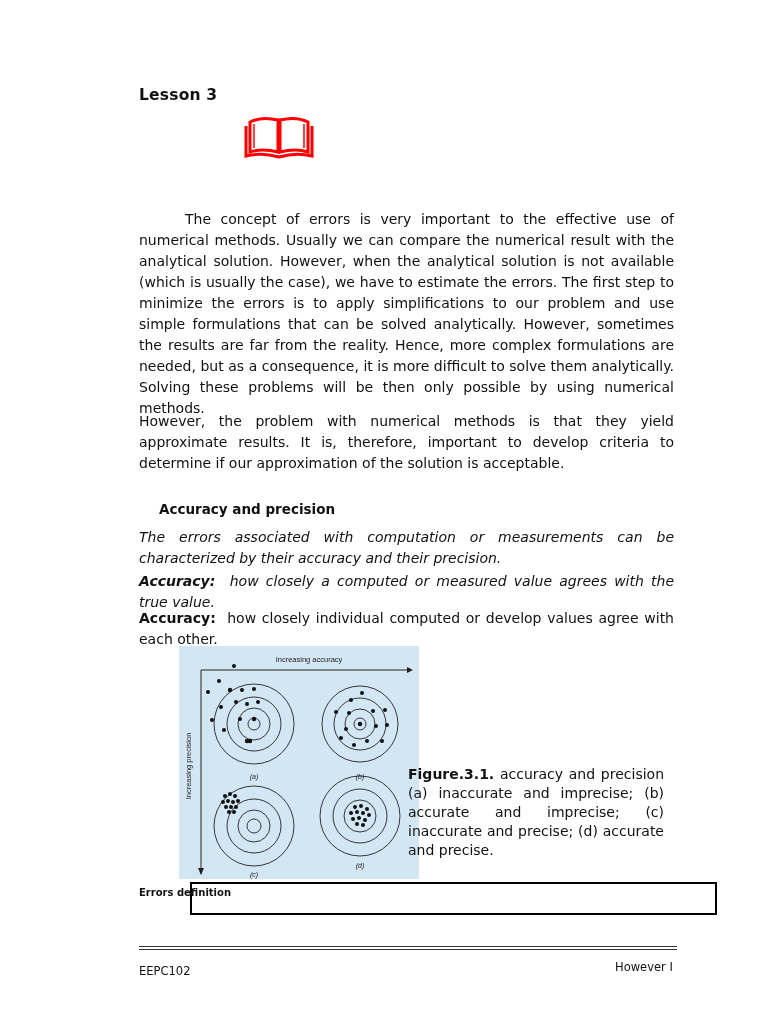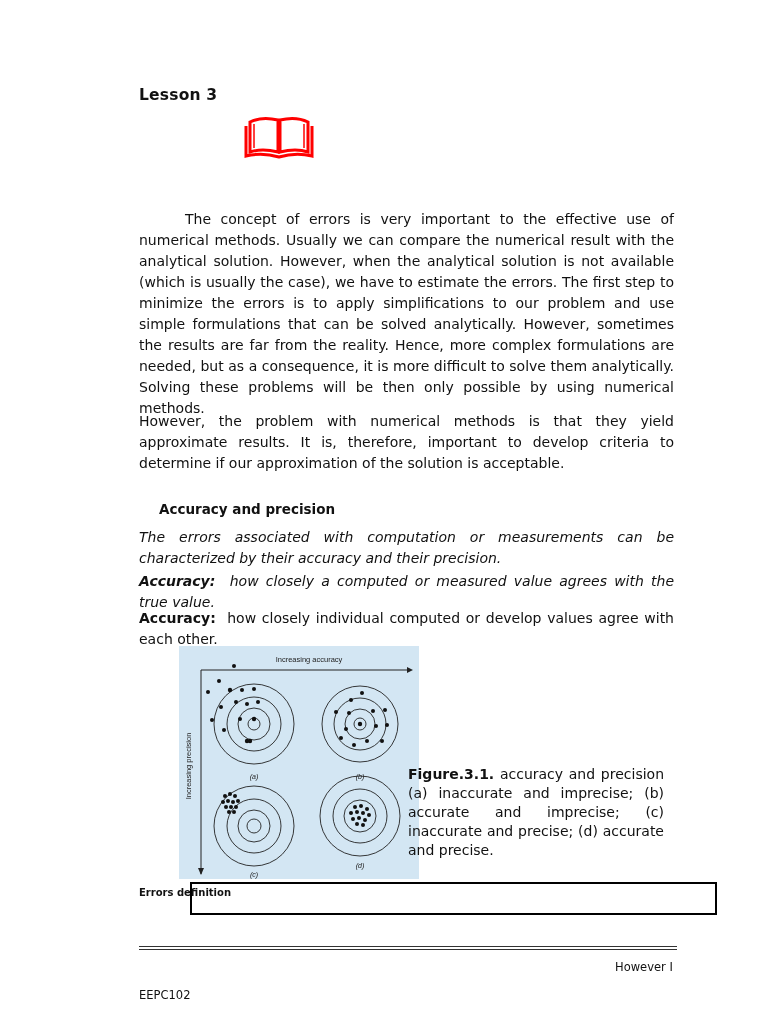--- a/index.html
+++ b/index.html
@@ -19,21 +19,21 @@
   .p4 { top: 571px; font-style: italic; }
   .p5 { top: 608px; }
   b.term { font-weight: bold; }
   .figure { left: 139px; top: 646px; width: 240px; height: 233px; background: #d3e6f3; margin-left: 40px; }
   .caption { left: 408px; top: 765px; width: 256px; font-size: 14px; line-height: 19px; text-align: justify; }
   .caption b { font-weight: bold; }
   .err-head { left: 139px; top: 887px; font-size: 10px; font-weight: bold; }
   .err-box { left: 190px; top: 882px; width: 523px; height: 29px; border: 2px solid #000; box-sizing: content-box; }
   .rule1 { left: 139px; top: 946px; width: 538px; height: 0; border-top: 1.5px solid #333; }
   .rule2 { left: 139px; top: 949px; width: 538px; height: 0; border-top: 1.5px solid #333; }
-  .foot-l { left: 139px; top: 988px; font-size: 11.5px; }
+  .foot-l { left: 139px; top: 964px; font-size: 11.5px; }
   .foot-r { left: 615px; top: 960px; font-size: 11.5px; }
   svg text { font-family: "Liberation Sans", sans-serif; }
 </style>
 </head>
 <body>
 
 <div class="abs lesson">Lesson 3</div>
 
 <div class="abs book">
   <svg width="70" height="46" viewBox="0 0 70 46">

